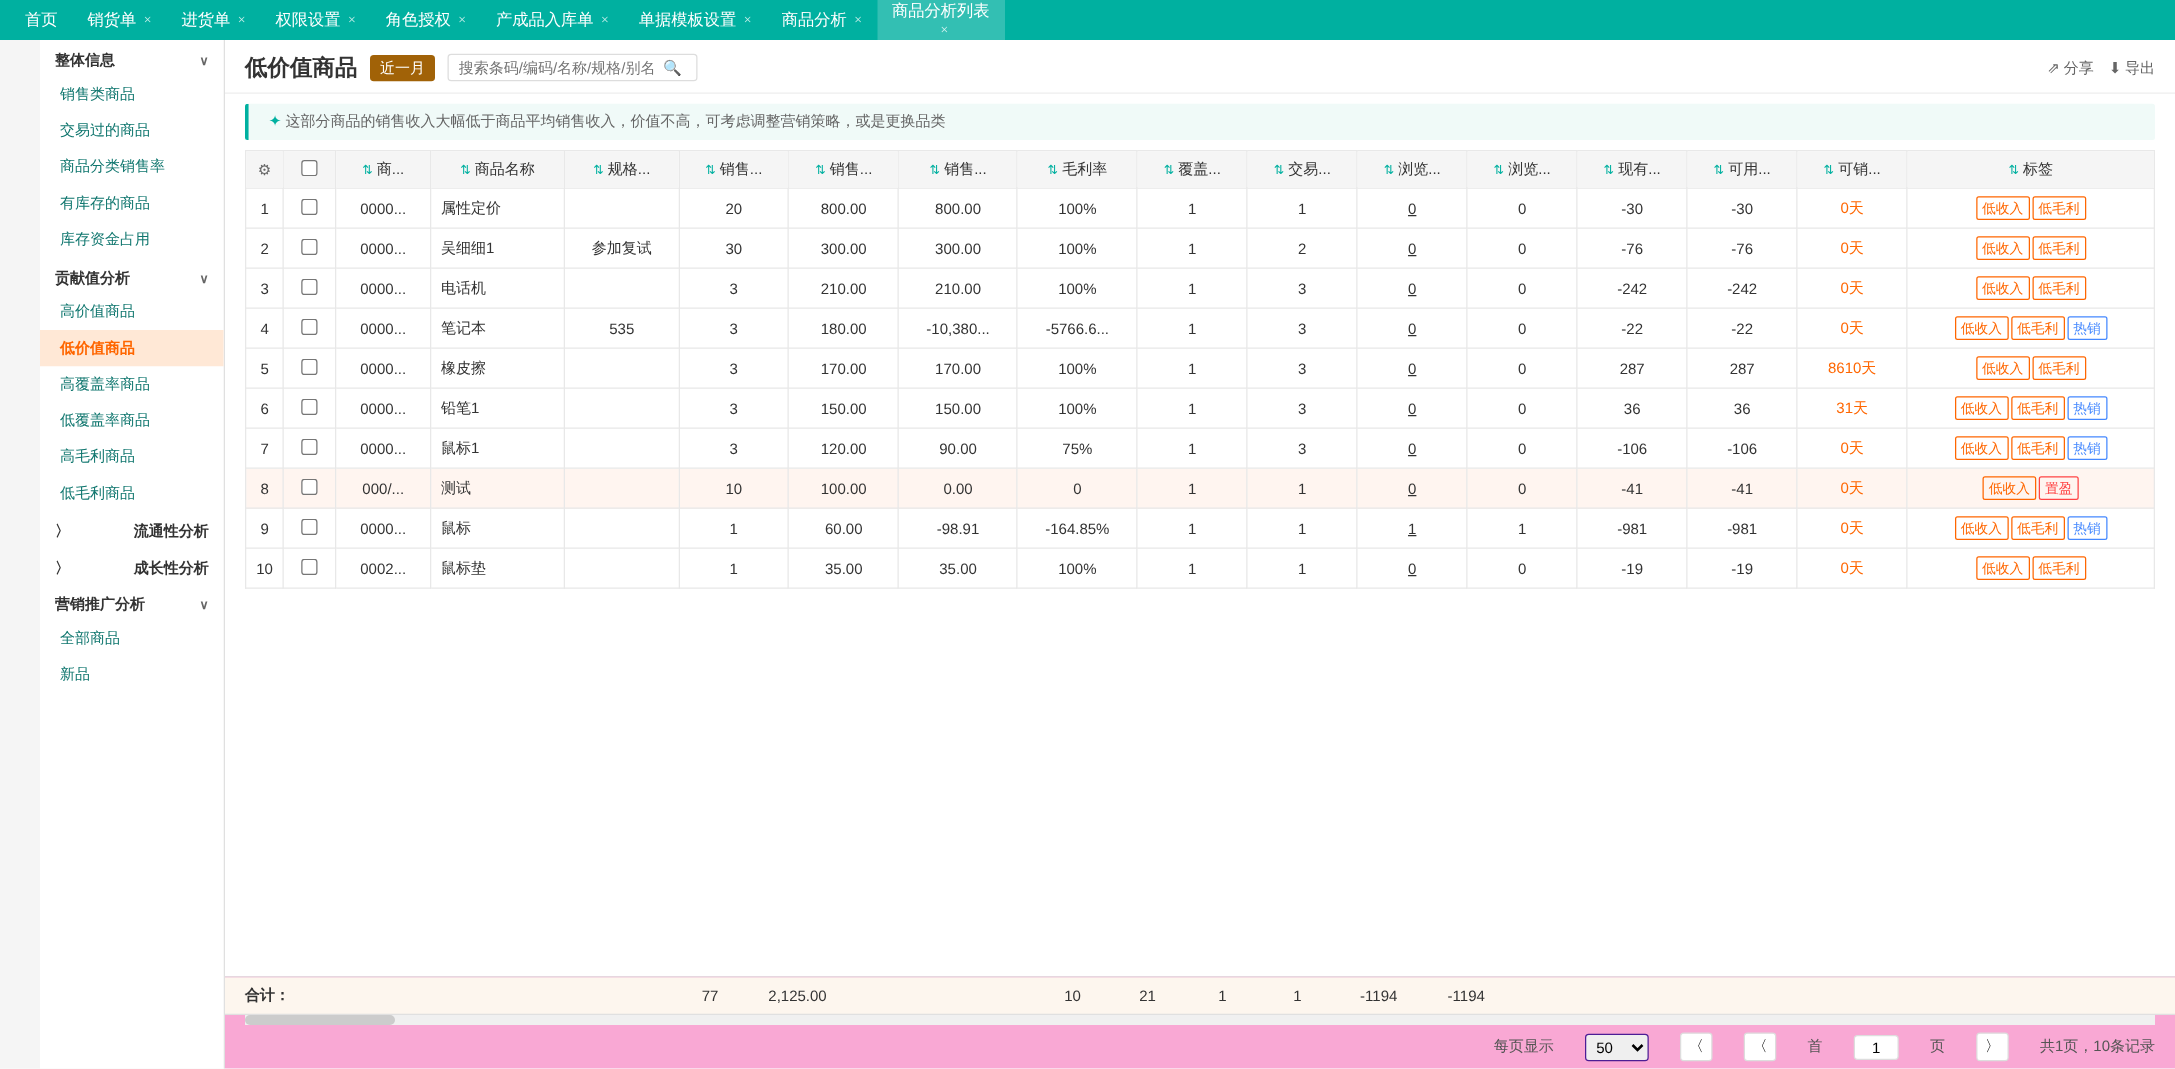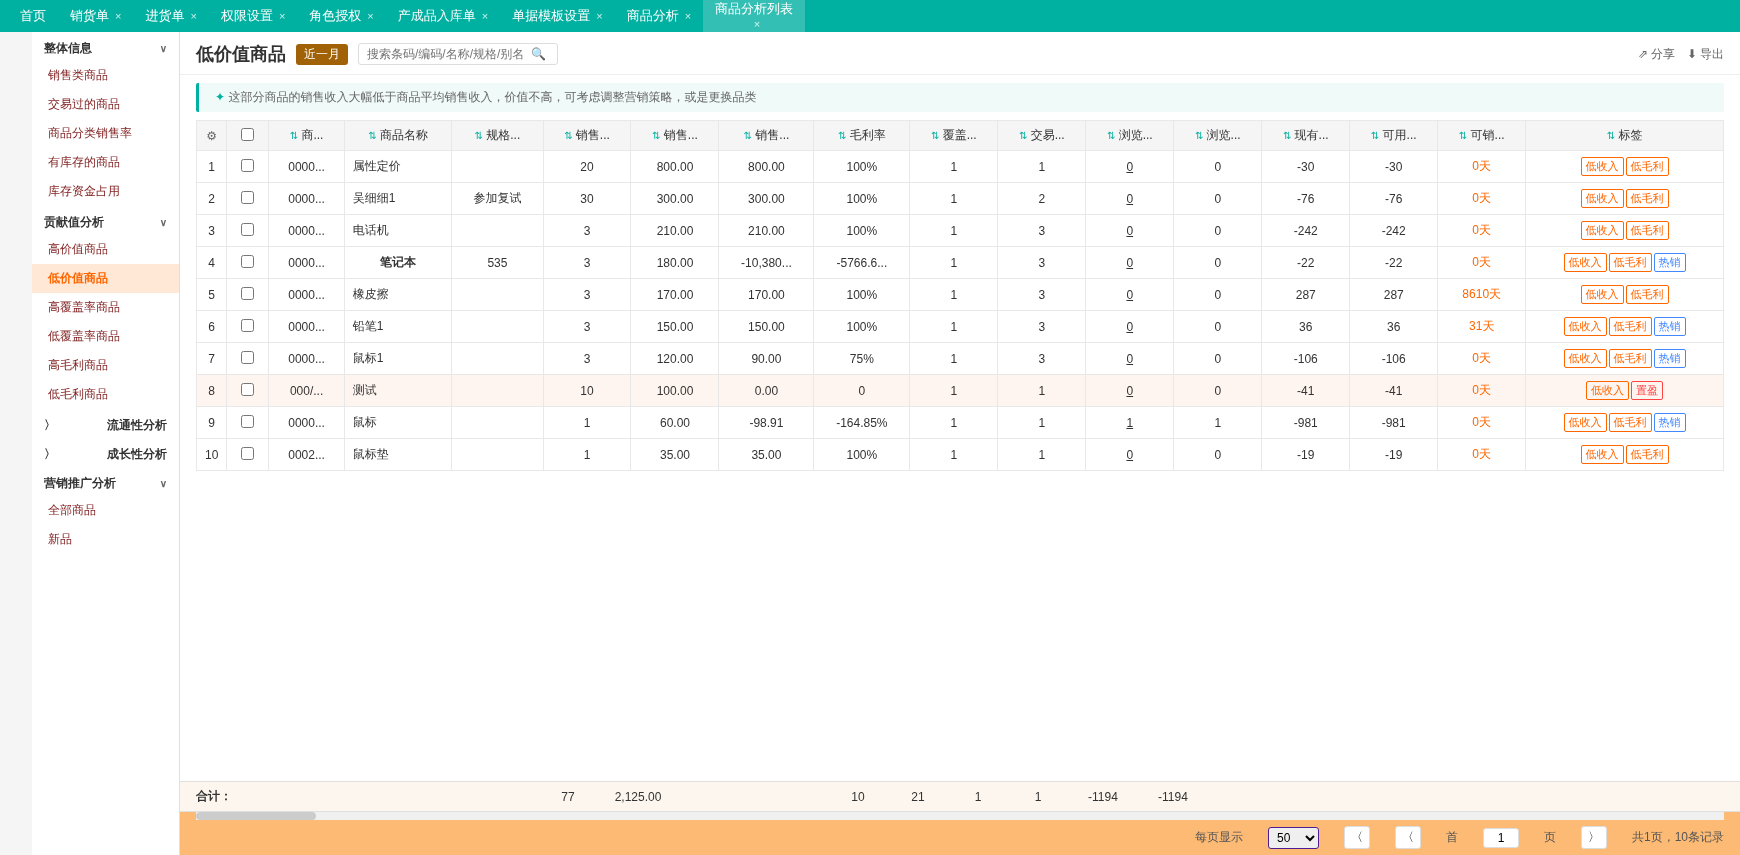--- a/index.html
+++ b/index.html
@@ -16,20 +16,21 @@
       font-size: 13px;
       flex-shrink: 0;
     }
     .top-nav .nav-item {
       padding: 0 12px;
       height: 32px;
       display: flex;
       align-items: center;
       cursor: pointer;
       white-space: nowrap;
+      font-family: Liberation Serif, serif;
     }
     .top-nav .nav-item.active { background: rgba(255,255,255,0.2); flex-direction: column; }
     .top-nav .nav-item .close-x { margin-left: 6px; font-size: 11px; opacity: 0.8; }
 
     
     .main-layout {
       display: flex;
       height: calc(855px - 32px);
       padding-left: 32px;
     }
@@ -49,21 +50,21 @@
       font-size: 12px;
       display: flex;
       align-items: center;
       justify-content: space-between;
       cursor: pointer;
     }
     .sidebar-section-header .arrow { font-size: 10px; color: #666; }
     .sidebar-item {
       padding: 6px 16px;
       cursor: pointer;
-      color: #7f1d1d;
+      color: #0f766e;
       font-size: 12px;
       white-space: nowrap;
     }
     .sidebar-item.active { background: #ffe8d6; color: #ff6600; font-weight: bold; }
 
     
     .content {
       flex: 1;
       display: flex;
       flex-direction: column;
@@ -183,21 +184,21 @@
     }
     .tag-orange { color: #ff6600; border: 1px solid #ff6600; }
     .tag-red { color: #ff4444; border: 1px solid #ff4444; }
     .tag-blue { color: #4488ff; border: 1px solid #4488ff; }
 
     .link-underline { text-decoration: underline; color: #333; cursor: pointer; }
 
     
     .footer {
       border-top: 1px solid #e0e0e0;
-      background: #fdba74;
+      background: #f9a8d4;
       flex-shrink: 0;
     }
     .totals-row {
       display: flex;
       align-items: center;
       padding: 6px 16px;
       font-size: 12px;
       background: #fdf6ee;
       border-bottom: 1px solid #e0e0e0;
     }
@@ -449,21 +450,21 @@
     <td>0</td>
     <td>-242</td>
     <td>-242</td>
     <td style="color:#ff6600;">0天</td>
     <td><span class="tag tag-orange">低收入</span><span class="tag tag-orange">低毛利</span></td>
   </tr>
             <tr>
     <td style="width:30px;">4</td>
     <td class="checkbox-cell"><input type="checkbox" style=""></td>
     <td>0000...</td>
-    <td style="text-align:center;font-weight:bold;">笔记本</td>
+    <td style="text-align:left;">笔记本</td>
     <td>535</td>
     <td>3</td>
     <td>180.00</td>
     <td>-10,380...</td>
     <td>-5766.6...</td>
     <td>1</td>
     <td>3</td>
     <td><span class="link-underline">0</span></td>
     <td>0</td>
     <td>-22</td>

